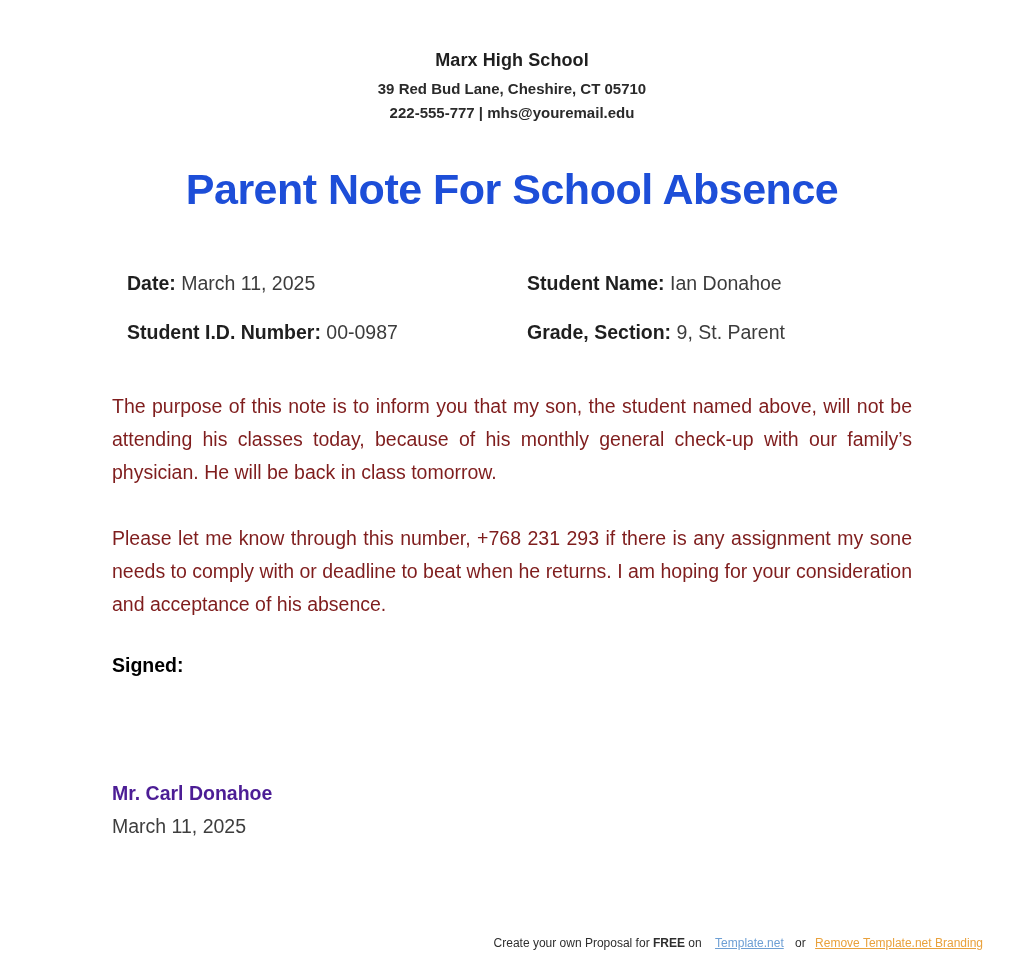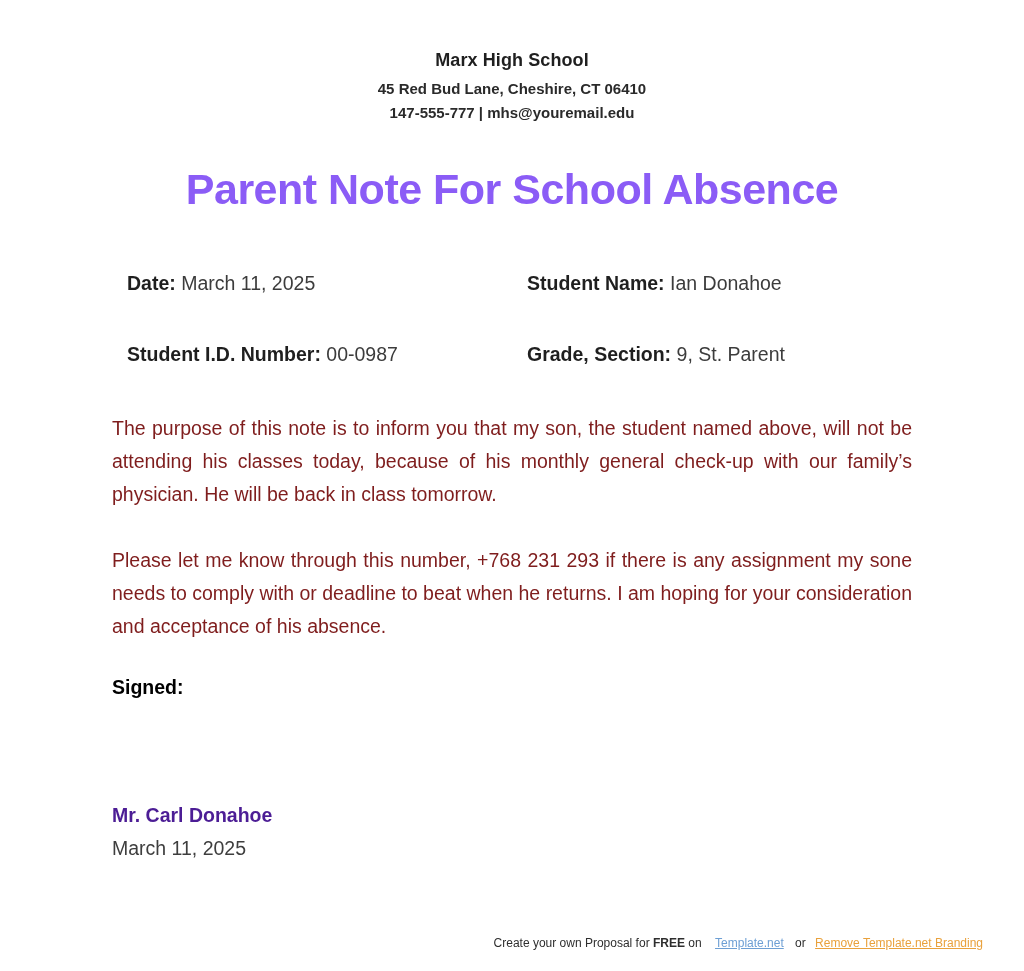--- a/index.html
+++ b/index.html
@@ -44,30 +44,30 @@
     color: #2a2a2a;
   }
 
   
   .doc-title {
     margin-top: 44px;
     text-align: center;
     font-size: 43px;
     font-weight: 700;
     letter-spacing: -0.5px;
-    color: #8b5cf6;
+    color: #1d4ed8;
   }
 
   
   .fields {
     margin-top: 58px;
     padding-left: 15px;
     display: grid;
     grid-template-columns: 400px 1fr;
-    row-gap: 48px;
+    row-gap: 26px;
     font-size: 19.5px;
     color: #3c3c3c;
   }
   .field-label {
     font-weight: 700;
     color: #1f1f1f;
   }
 
   
   .body-text {
@@ -118,22 +118,22 @@
   .footer .sep { margin: 0 0 0 2px; }
 </style>
 </head>
 <body>
 
 <div class="page">
   <div class="content">
 
     <div class="doc-header">
       <div class="school-name">Marx High School</div>
-      <div class="school-address">45 Red Bud Lane, Cheshire, CT 06410</div>
-      <div class="school-contact">147-555-777 | mhs@youremail.edu</div>
+      <div class="school-address">39 Red Bud Lane, Cheshire, CT 05710</div>
+      <div class="school-contact">222-555-777 | mhs@youremail.edu</div>
     </div>
 
     <div class="doc-title">Parent Note For School Absence</div>
 
     <div class="fields">
       <div>
         <span class="field-label">Date:</span>
         <span>March 11, 2025</span>
       </div>
       <div>

